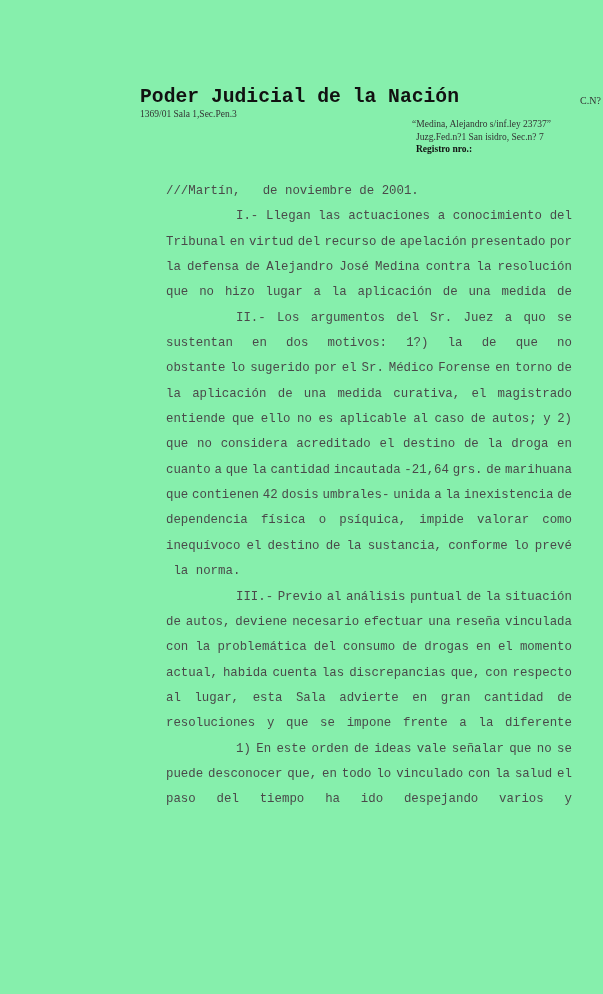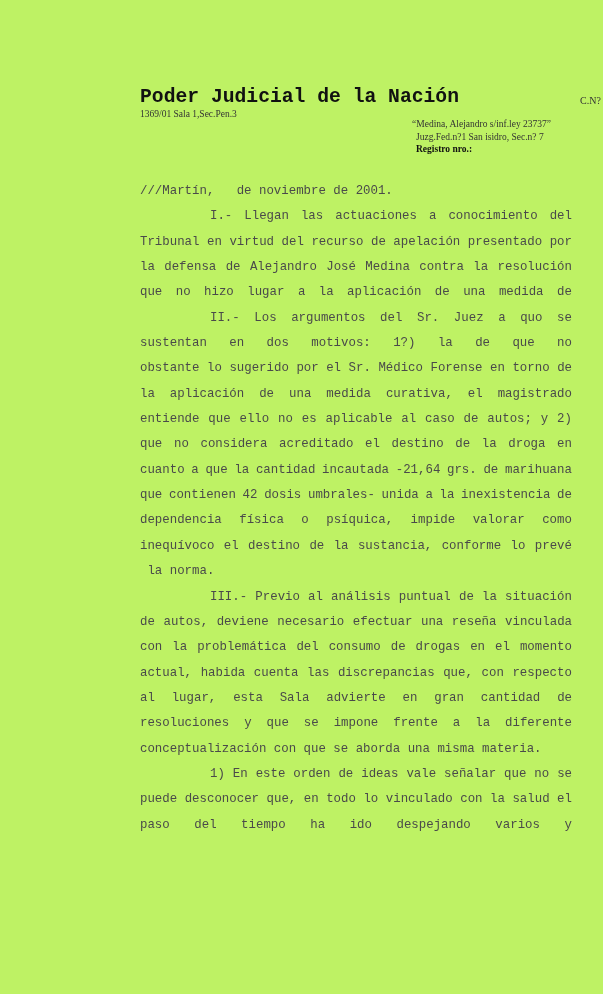--- a/index.html
+++ b/index.html
@@ -1,17 +1,17 @@
 <!DOCTYPE html>
 <html><head>
 <meta charset="utf-8">
 <style>
   html, body { margin: 0; padding: 0; background: #ffffff; }
   body { width: 603px; height: 994px; position: relative; overflow: hidden; }
-  .page { position: absolute; left: 0; top: 0; width: 603px; height: 994px; background: #bef264; }
+  .page { position: absolute; left: 0; top: 0; width: 603px; height: 994px; background: #86efac; }
   .title {
     position: absolute; left: 140px; top: 86px;
     font-family: "Liberation Mono", "DejaVu Sans Mono", monospace;
     font-weight: bold; font-size: 19.7px; color: #111; white-space: nowrap; line-height: 22px;
   }
   .cn {
     position: absolute; left: 556px; top: 95px;
     font-family: "Liberation Serif", serif; font-size: 10px; color: #333; line-height: 12px; margin-left: 24px;
   }
   .expediente {
@@ -22,21 +22,21 @@
     position: absolute; left: 412px; top: 118px;
     font-family: "Liberation Serif", serif; font-size: 9.5px; color: #333; line-height: 12.6px; white-space: nowrap;
   }
   .caption .ind { padding-left: 4px; display: block; }
   .caption .bold { font-weight: bold; color: #111; }
   .body {
     position: absolute; left: 140px; top: 179px; width: 432px;
     font-family: "Liberation Mono", "DejaVu Sans Mono", monospace;
     font-size: 12.4px; color: #4a4a4a; line-height: 25.35px;
   }
-  .line { display: block; white-space: pre; height: 25.35px; }
+  .line { display: block; white-space: pre; height: 25.35px; margin-left: 26px; }
   .just { display: flex; justify-content: space-between; white-space: nowrap; }
   .indent { padding-left: 70px; }
 </style>
 </head>
 <body>
 
 <div class="page">
   <div class="title">Poder Judicial de la Nación</div>
   <div class="cn">C.N?</div>
   <div class="expediente">1369/01 Sala 1,Sec.Pen.3</div>
@@ -264,21 +264,20 @@
         <span>resoluciones</span>
         <span>y</span>
         <span>que</span>
         <span>se</span>
         <span>impone</span>
         <span>frente</span>
         <span>a</span>
         <span>la</span>
         <span>diferente</span>
       </div>
-      <div class="line">conceptualización con que se aborda una misma materia.</div>
       <div class="line indent just">
         <span>1)</span>
         <span>En</span>
         <span>este</span>
         <span>orden</span>
         <span>de</span>
         <span>ideas</span>
         <span>vale</span>
         <span>señalar</span>
         <span>que</span>

